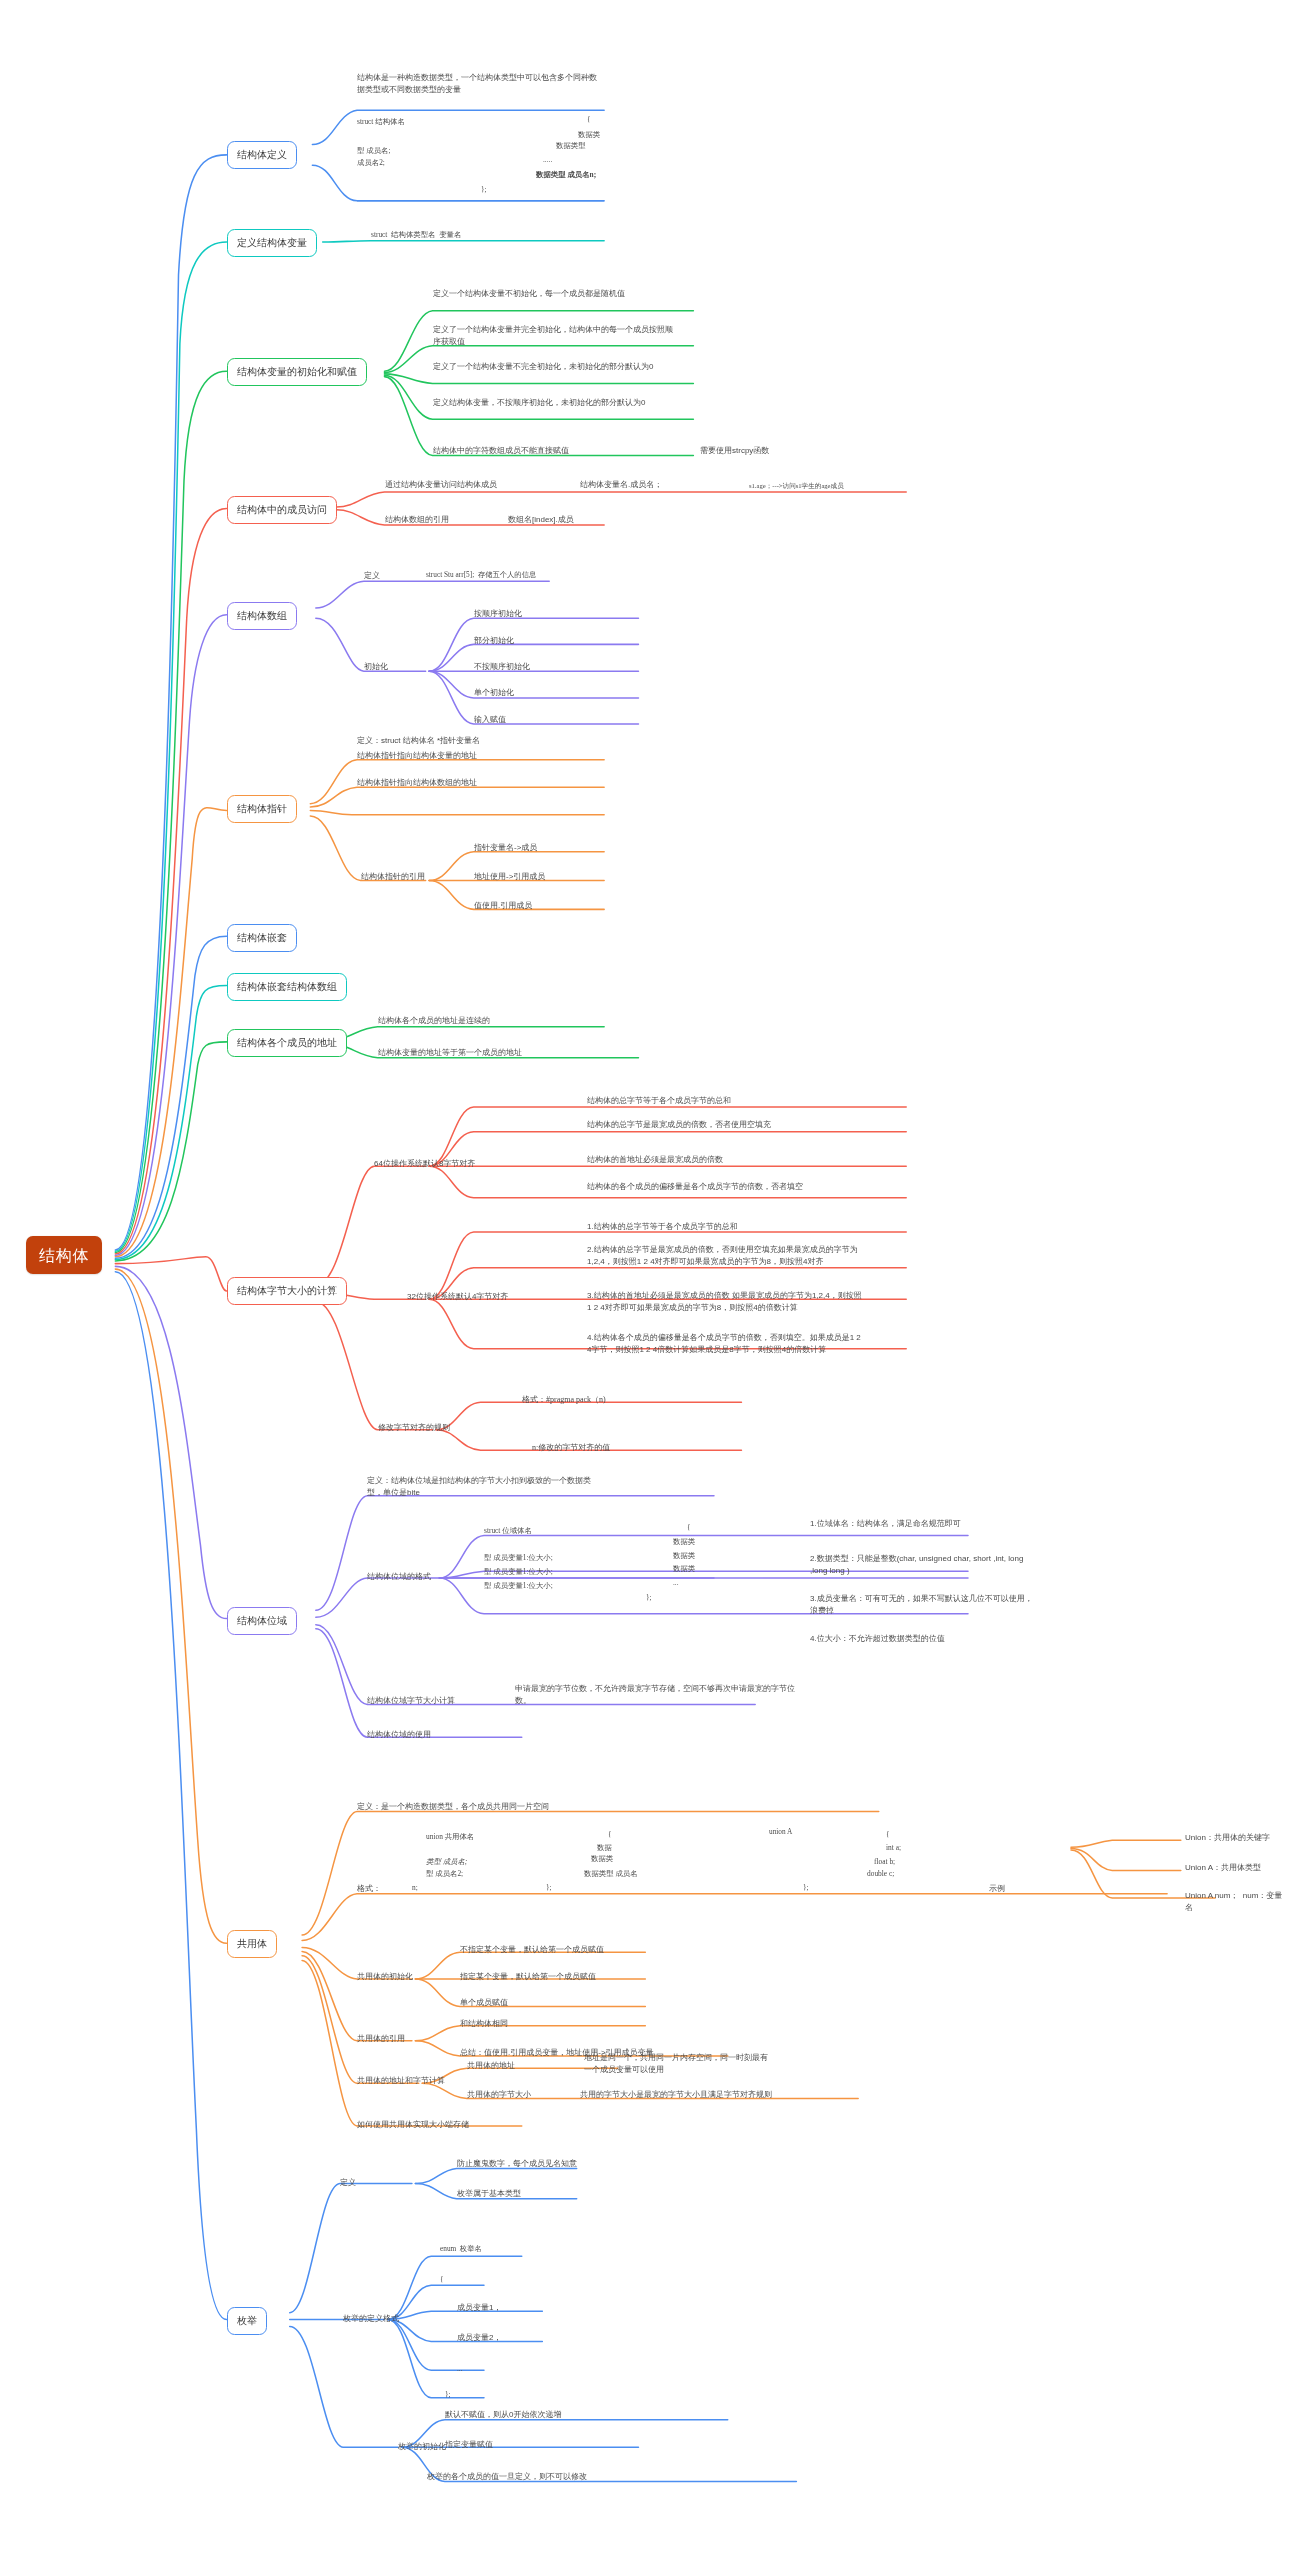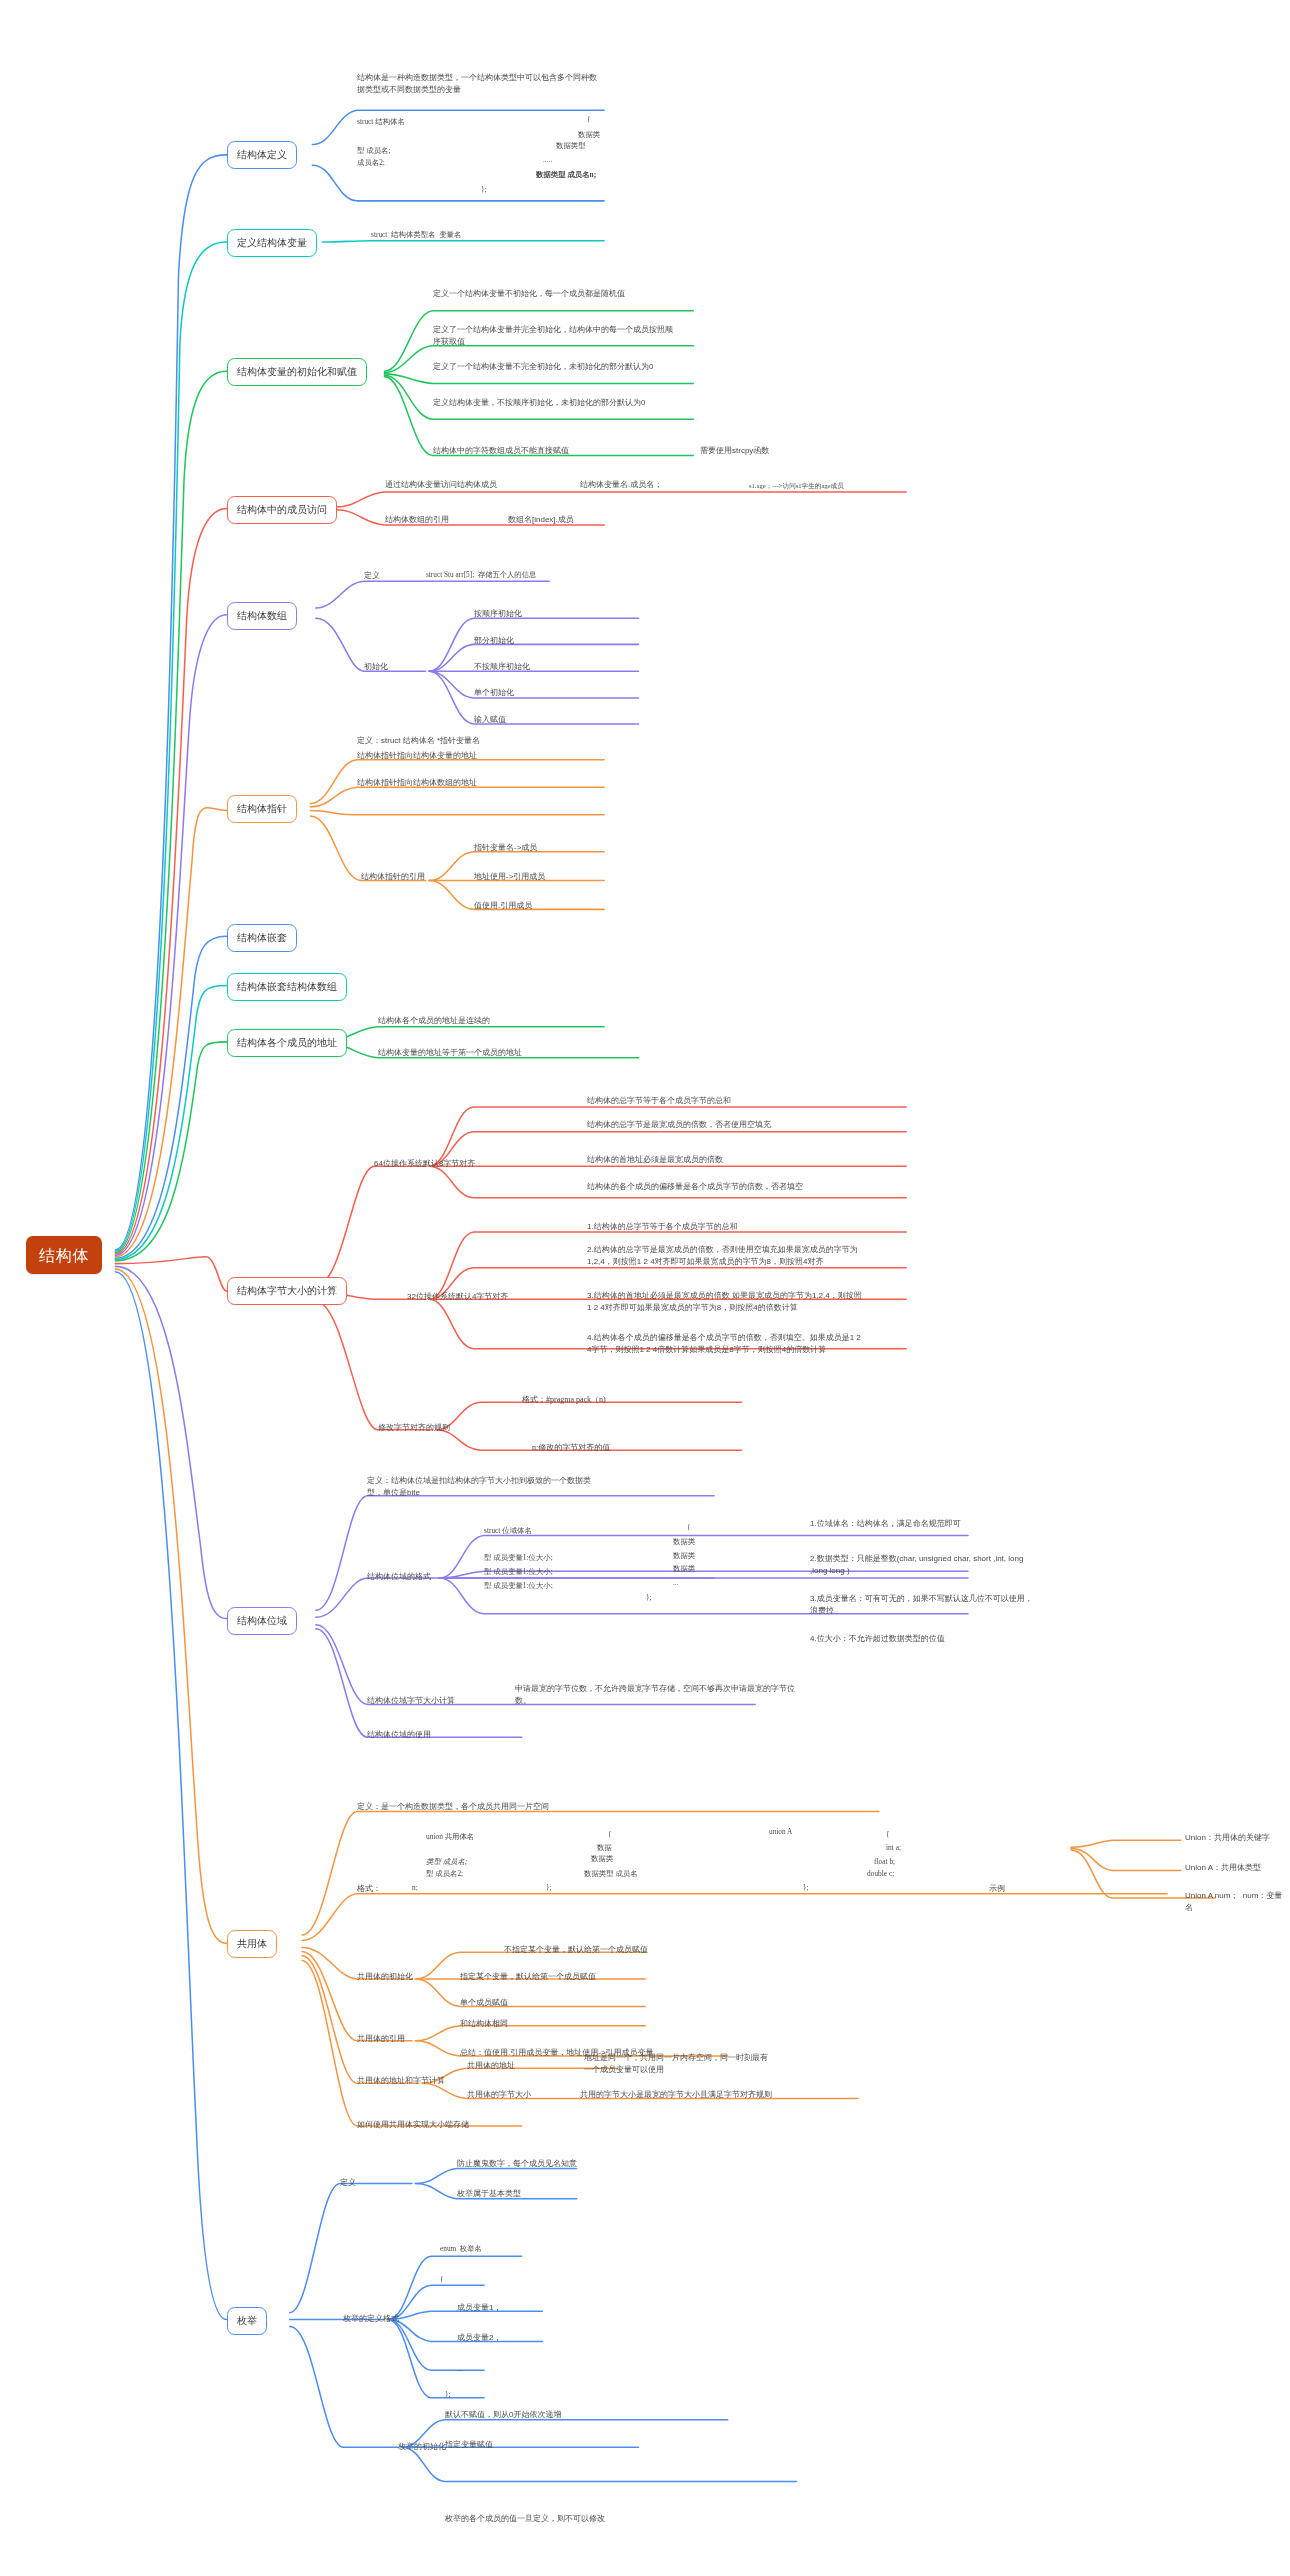--- a/index.html
+++ b/index.html
@@ -289,21 +289,21 @@
   <div class="node code" style="left:886px; top:1830px;">{</div>
   <div class="node code" style="left:886px; top:1843px;">int a;</div>
   <div class="node code" style="left:874px; top:1857px;">float b;</div>
   <div class="node code" style="left:867px; top:1869px;">double c;</div>
   <div class="node code" style="left:803px; top:1883px;">};</div>
   <div class="node leaf" style="left:989px; top:1883px;">示例</div>
   <div class="node leaf" style="left:1185px; top:1832px;">Union：共用体的关键字</div>
   <div class="node leaf" style="left:1185px; top:1862px;">Union A：共用体类型</div>
   <div class="node leaf" style="left:1185px; top:1890px;">Union A num；  num：变量名</div>
   <div class="node leaf" style="left:357px; top:1971px;">共用体的初始化</div>
-  <div class="node leaf" style="left:460px; top:1944px;margin-left:44px;">不指定某个变量，默认给第一个成员赋值</div>
+  <div class="node leaf" style="left:460px; top:1944px;">不指定某个变量，默认给第一个成员赋值</div>
   <div class="node leaf" style="left:460px; top:1971px;">指定某个变量，默认给第一个成员赋值</div>
   <div class="node leaf" style="left:460px; top:1997px;">单个成员赋值</div>
   <div class="node leaf" style="left:357px; top:2033px;">共用体的引用</div>
   <div class="node leaf" style="left:460px; top:2018px;">和结构体相同</div>
   <div class="node leaf" style="left:460px; top:2047px;">总结：值使用.引用成员变量，地址使用-&gt;引用成员变量</div>
   <div class="node leaf" style="left:357px; top:2075px;">共用体的地址和字节计算</div>
   <div class="node leaf" style="left:467px; top:2060px;">共用体的地址</div>
   <div class="node leaf" style="left:584px; top:2052px; width:185px;">地址是同一个，共用同一片内存空间，同一时刻最有一个成员变量可以使用</div>
   <div class="node leaf" style="left:467px; top:2089px;">共用体的字节大小</div>
   <div class="node leaf" style="left:580px; top:2089px;">共用的字节大小是最宽的字节大小且满足字节对齐规则</div>
@@ -316,16 +316,16 @@
   <div class="node leaf" style="left:343px; top:2313px;">枚举的定义格式</div>
   <div class="node leaf serif small" style="left:440px; top:2244px;">enum  枚举名</div>
   <div class="node code" style="left:440px; top:2275px;">{</div>
   <div class="node leaf" style="left:457px; top:2302px;text-align:center;">成员变量1，</div>
   <div class="node leaf" style="left:457px; top:2332px;">成员变量2，</div>
   <div class="node code" style="left:457px; top:2364px;">...</div>
   <div class="node code" style="left:445px; top:2390px;">};</div>
   <div class="node leaf" style="left:398px; top:2441px;">枚举的初始化</div>
   <div class="node leaf" style="left:445px; top:2409px;">默认不赋值，则从0开始依次递增</div>
   <div class="node leaf" style="left:445px; top:2439px;">指定变量赋值</div>
-  <div class="node leaf" style="left:445px; top:2471px;margin-top:42px;">枚举的各个成员的值一旦定义，则不可以修改</div>
+  <div class="node leaf" style="left:427px; top:2471px;">枚举的各个成员的值一旦定义，则不可以修改</div>
 
 </div>
 
 
 </body></html>

